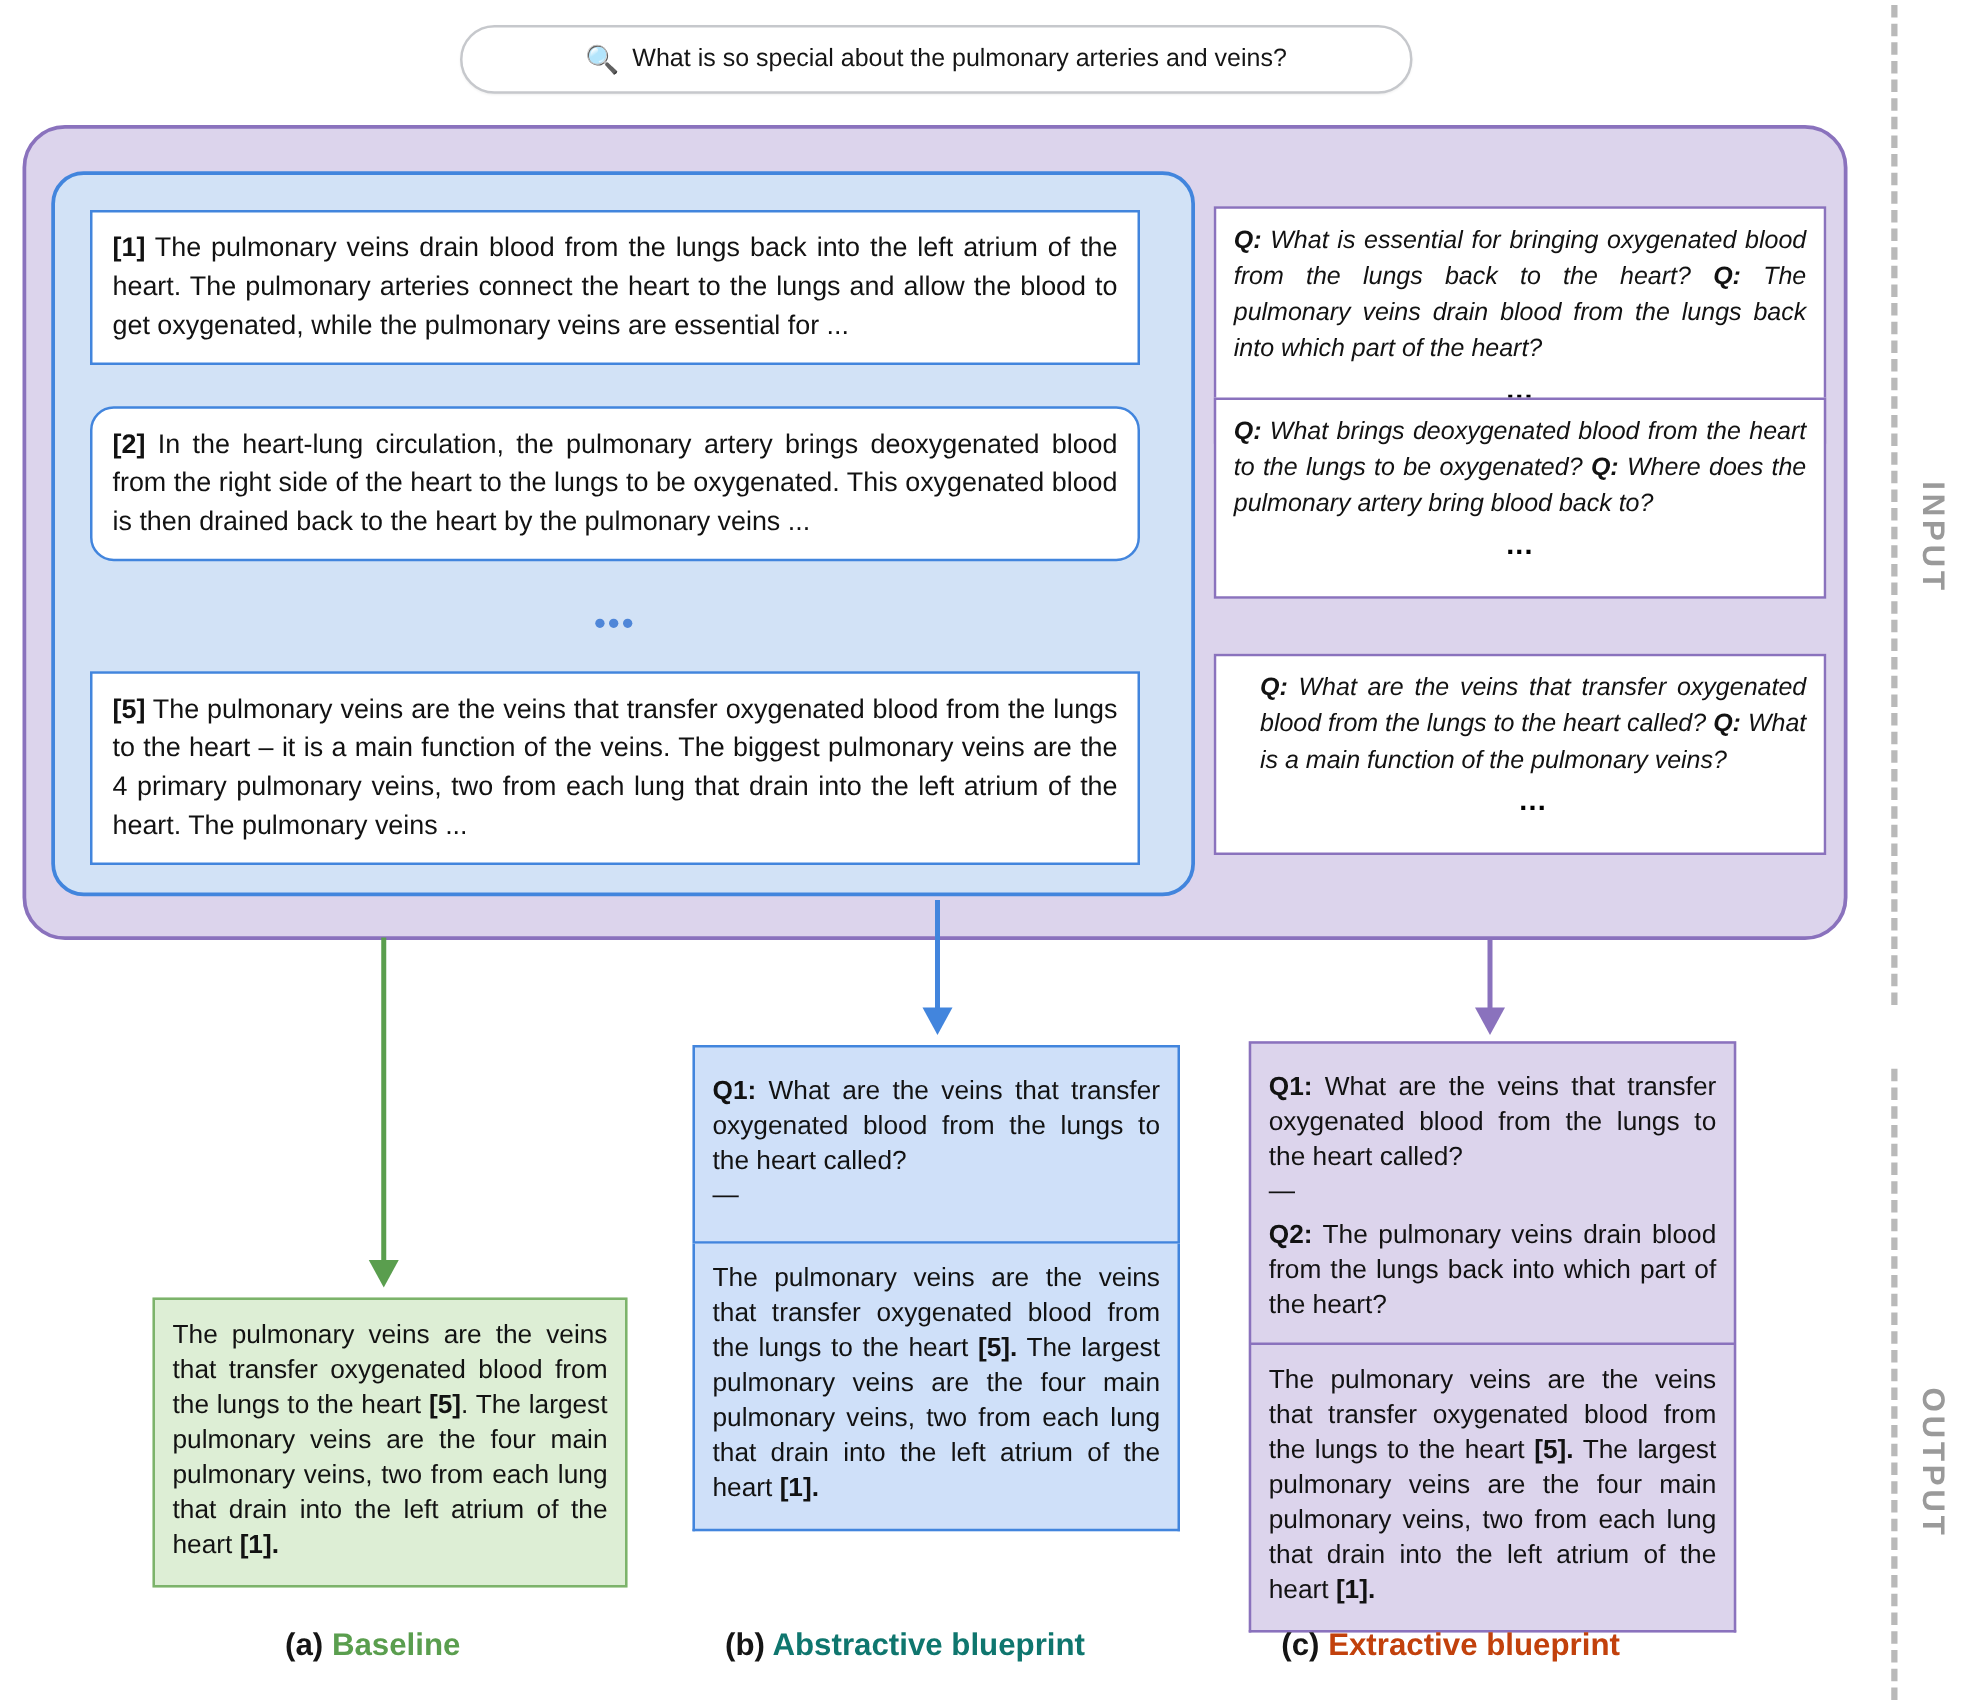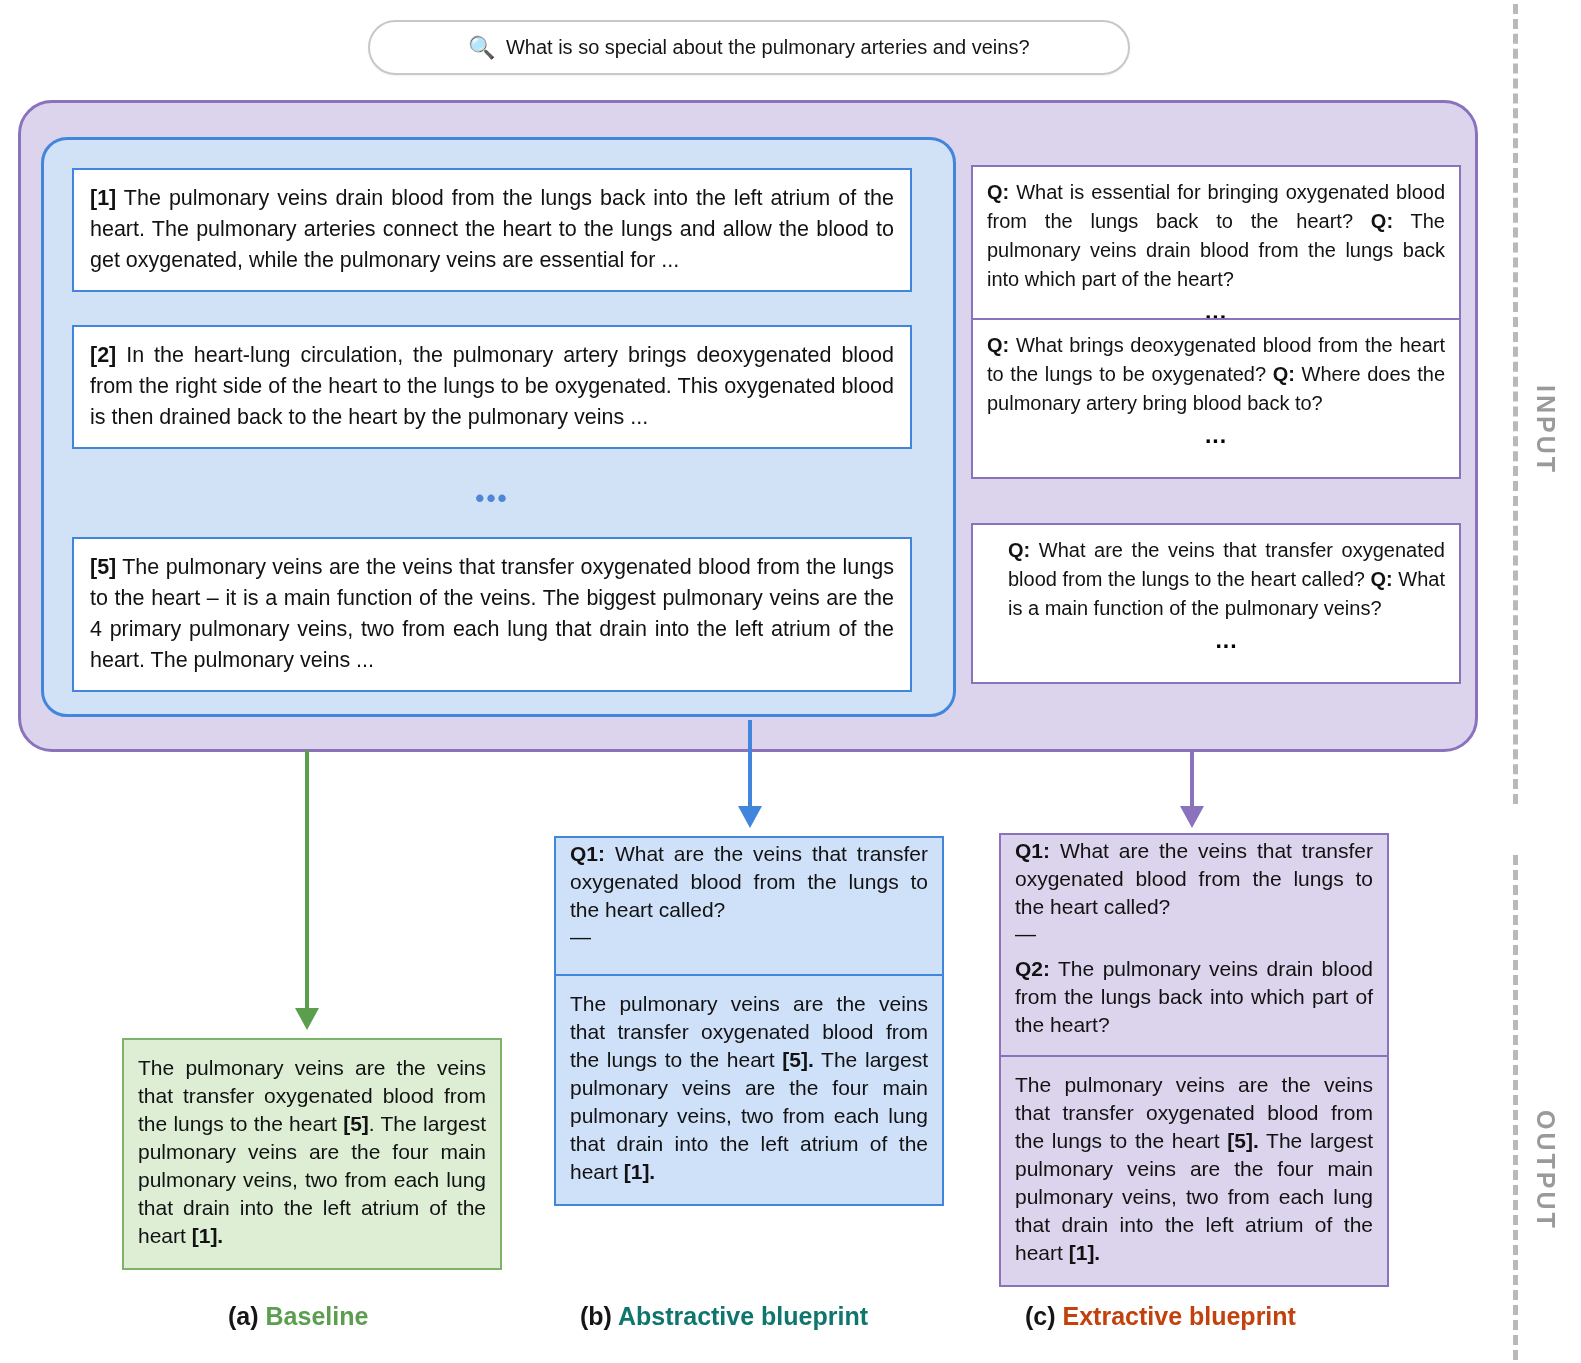--- a/index.html
+++ b/index.html
@@ -34,21 +34,21 @@
     box-sizing:border-box;
   }
 
   
   .doc-box{
     position:absolute; left:28px; width:840px;
     background:#ffffff; border:2px solid #4285dd; box-sizing:border-box;
     padding:13px 16px 14px 16px;
   }
   #doc-1{top:28px;}
-  #doc-2{top:185px;}
+  #doc-2{top:185px;border-radius:19px;}
   #doc-5{top:397px;}
   .doc-box p{
     margin:0; font-size:21.5px; line-height:31px; color:#121212;
     text-align:justify; text-justify:inter-word;
   }
   .doc-box p b{font-weight:bold;}
 
   .ellipsis-dots{
     position:absolute; text-align:center; font-size:26px; letter-spacing:2px;
     font-weight:bold; line-height:1;
@@ -59,21 +59,21 @@
   .qa-box{
     position:absolute; left:950px; width:490px;
     background:#ffffff; border:2px solid #8a72bd; box-sizing:border-box;
     padding:11px 14px 30px 14px;
   }
   #qa-1{top:62px;}
   #qa-2{top:215px;}
   #qa-3{top:420px;padding-left:35px;}
   .qa-box p{
     margin:0; font-size:20px; line-height:29px; color:#121212;
-    text-align:justify; text-justify:inter-word;
+    text-align:justify; text-justify:inter-word;font-style:italic;
   }
   .qa-box p b{font-weight:bold;}
   .qa-box .inner-dots{
     text-align:center; font-size:23px; font-weight:bold; color:#000;
     letter-spacing:1px; margin-top:6px; line-height:1;
   }
   #qa-ellipsis{left:950px; top:478px; width:490px; color:#7f68b4;}
 
   
   .arrow-line{position:absolute; width:4px;}
@@ -96,21 +96,21 @@
   #col-baseline{left:122px; top:1038px; width:380px;}
   #col-abstractive{left:554px; top:836px; width:390px;}
   #col-extractive{left:999px; top:833px; width:390px;}
 
   .out-card{border-style:solid; border-width:2px; box-sizing:border-box;}
   .out-card p{
     margin:0; font-size:21px; line-height:28px; color:#121212;
     text-align:justify; text-justify:inter-word;
   }
   .out-card p b{font-weight:bold;}
-  .q-block{padding:2px 14px 16px 14px;}
+  .q-block{padding:21px 14px 16px 14px;}
   .a-block{padding:14px 14px 18px 14px;}
   .dash-sep{font-size:21px; line-height:26px; color:#121212;}
   .q-gap{height:8px;}
 
   
   #baseline-answer{border-color:#7cb36b; background:#ddeed5;}
   
   #abstractive-questions{border-color:#4285dd; background:#cfe0f9; border-bottom-width:2px;}
   #abstractive-answer{border-color:#4285dd; background:#cfe0f9; border-top-width:0;}
   

